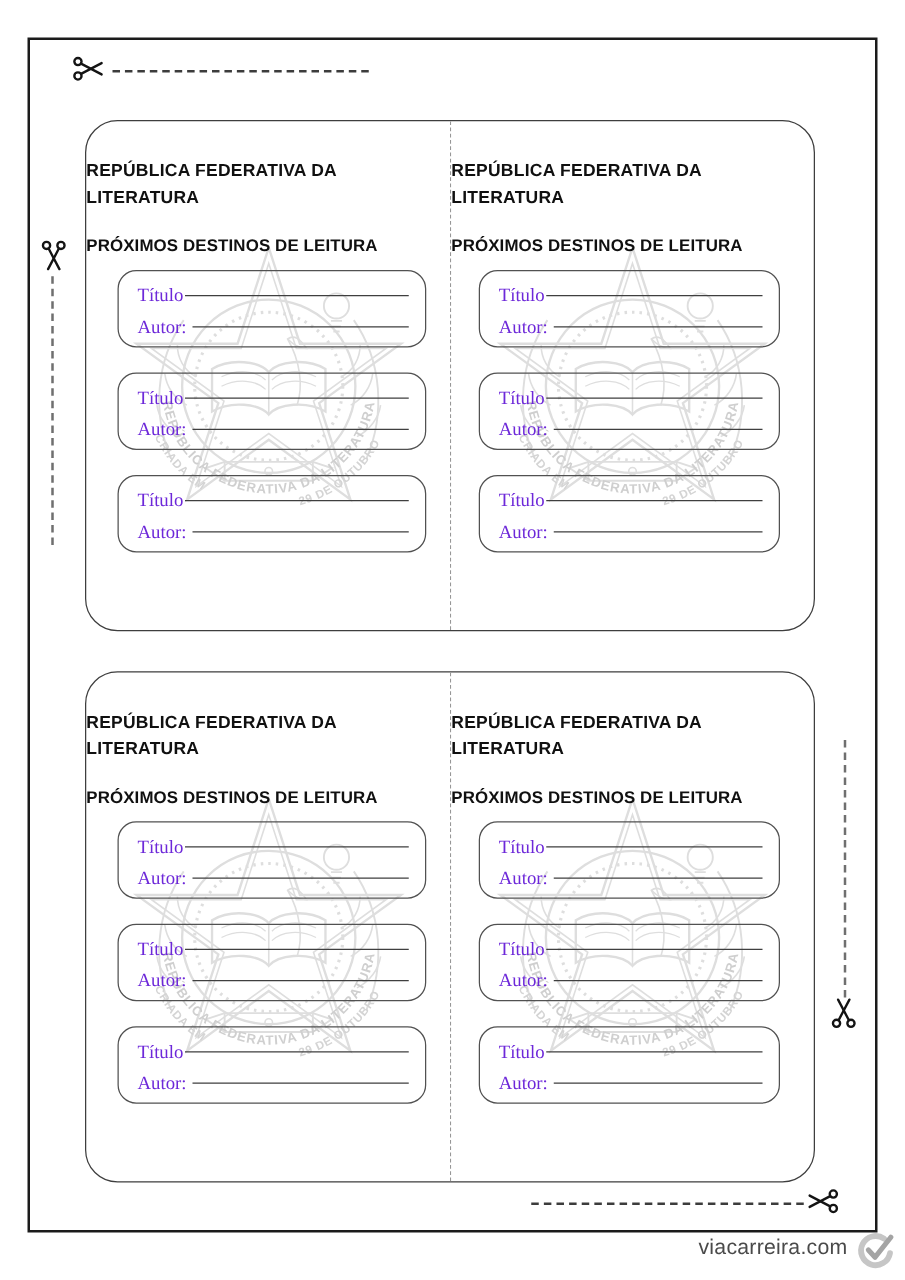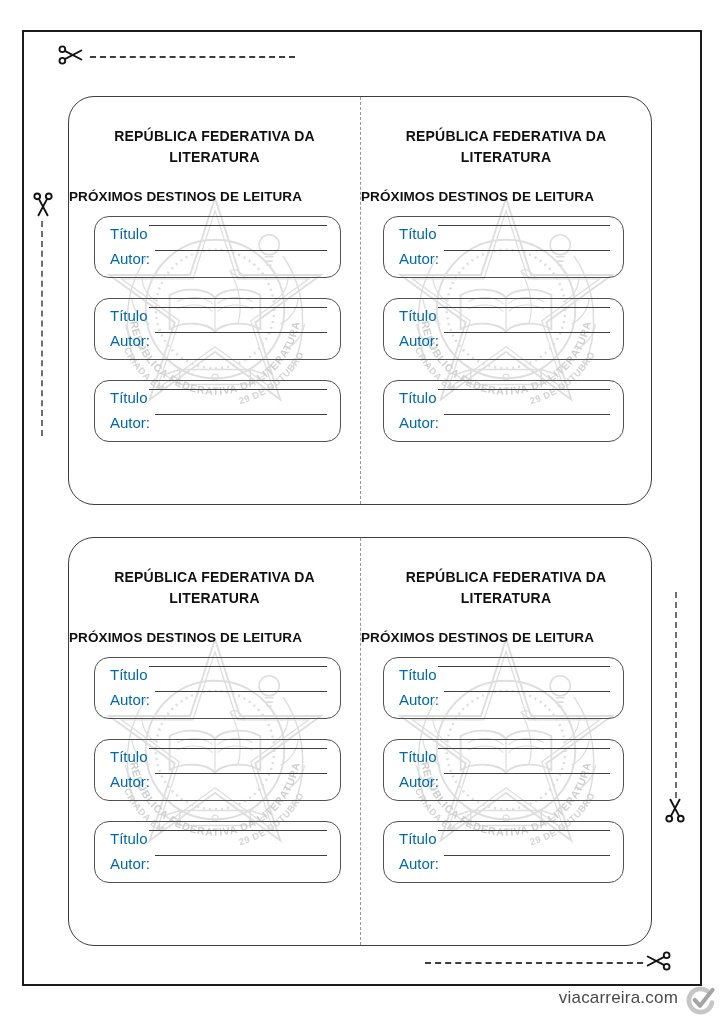--- a/index.html
+++ b/index.html
@@ -45,38 +45,38 @@
   .half-l { border-top-left-radius:25px; border-bottom-left-radius:25px; }
   .half-r { border-left:1.6px dashed #979797;
             border-top-right-radius:25px; border-bottom-right-radius:25px; }
 
   .watermark {
     position:absolute; left:50%; top:86px; transform:translateX(-50%);
     width:252px; height:252px; pointer-events:none;
   }
 
   .h-title {
-    position:relative; z-index:1; margin-top:29px; text-align:center;
+    position:relative; z-index:1; margin-top:29px; 
     font-weight:bold; font-size:14px; line-height:21px; letter-spacing:.2px; color:#101010;
   }
   .h-sub {
     position:relative; z-index:1; margin-top:21px; text-align:left;
     font-weight:bold; font-size:13.5px; letter-spacing:.1px; color:#101010;
   }
   .entries {
     position:relative; z-index:1; margin-top:12px;
     display:flex; flex-direction:column; gap:20px;
     padding:0 19px 0 25px;
   }
   .half-r .entries { padding:0 27px 0 22px; }
   .entry {
     height:62px; border:1.5px solid #515151; border-radius:15px;
     padding:8px 13px 0 15px; background:transparent;
   }
-  .erow { display:flex; align-items:flex-start; height:25px; font-size:15px; color:#0369a1; }
+  .erow { display:flex; align-items:center; height:25px; font-size:15px; color:#6d28d9;font-family:Liberation Serif, serif; }
   .erow .line { flex:1; border-bottom:1.3px solid #3f3f3f; margin-bottom:3px; margin-left:1px; }
   .erow.autor .line { margin-left:5px; }
 
   
   .footer-site {
     position:absolute; right:46px; top:988px;
     font-size:17px; color:#4a4a4a; letter-spacing:.2px; text-decoration:none;
   }
   .brand-logo { position:absolute; right:6px; top:983px; width:33px; height:33px; }
   .brand-logo svg { display:block; width:100%; height:100%; }

